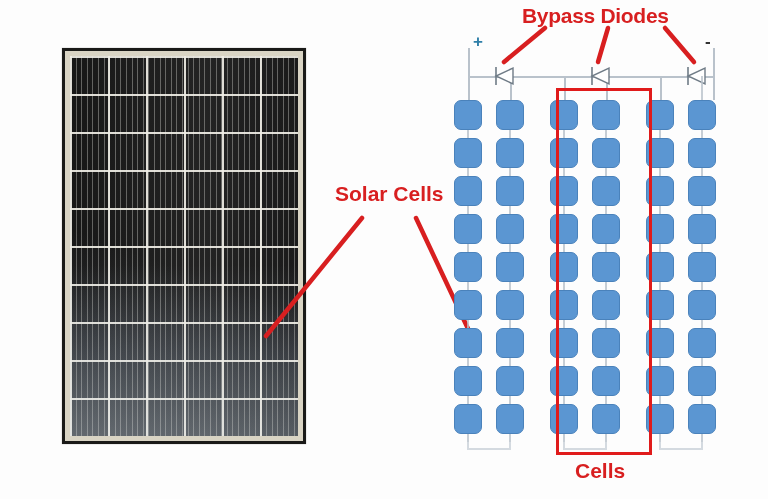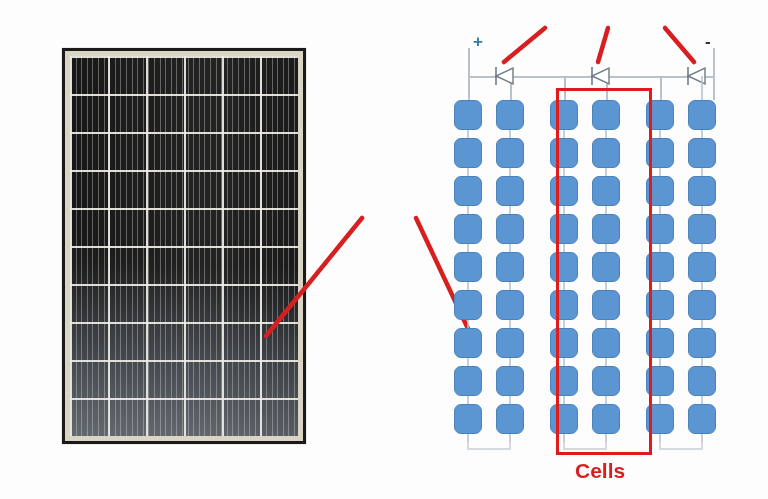--- a/index.html
+++ b/index.html
@@ -103,20 +103,21 @@
     <div class="frame-outer"></div>
     <div class="frame-inner"></div>
     <div class="glass">
       <div class="fingers"></div>
       <div class="vgrid"></div>
       <div class="hgrid"></div>
     </div>
     <div class="glass-sheen"></div>
   </div>
 
+  <div class="lbl lbl-solar">Solar Cells</div>
   <svg class="ann" style="left:0;top:0;width:768px;height:499px">
     <line x1="266" y1="336" x2="362" y2="218" stroke="#d81f20" stroke-width="4.5" stroke-linecap="round"></line>
     <line x1="416" y1="218" x2="478" y2="350" stroke="#d81f20" stroke-width="4.5" stroke-linecap="round"></line>
   </svg>
 
   <div>
 
     <div class="term plus" style="left:473px;top:33px;">+</div>
     <div class="term minus" style="left:705px;top:33px;">-</div>
 
@@ -283,19 +284,20 @@
     <div class="cell" style="left:688px;top:252px;"></div>
     <div class="cell" style="left:688px;top:290px;"></div>
     <div class="cell" style="left:688px;top:328px;"></div>
     <div class="cell" style="left:688px;top:366px;"></div>
     <div class="cell" style="left:688px;top:404px;"></div>
   </div>
 
   <div class="red-box"></div>
   <div class="lbl lbl-string">Cells</div>
 
+  <div class="lbl lbl-bypass">Bypass Diodes</div>
   <svg class="ann" style="left:0;top:0;width:768px;height:499px">
     <line x1="504" y1="62" x2="545" y2="28" stroke="#d81f20" stroke-width="4.5" stroke-linecap="round"></line>
     <line x1="598" y1="62" x2="608" y2="28" stroke="#d81f20" stroke-width="4.5" stroke-linecap="round"></line>
     <line x1="694" y1="62" x2="665" y2="28" stroke="#d81f20" stroke-width="4.5" stroke-linecap="round"></line>
   </svg>
 
 </div>
 
 </body></html>

